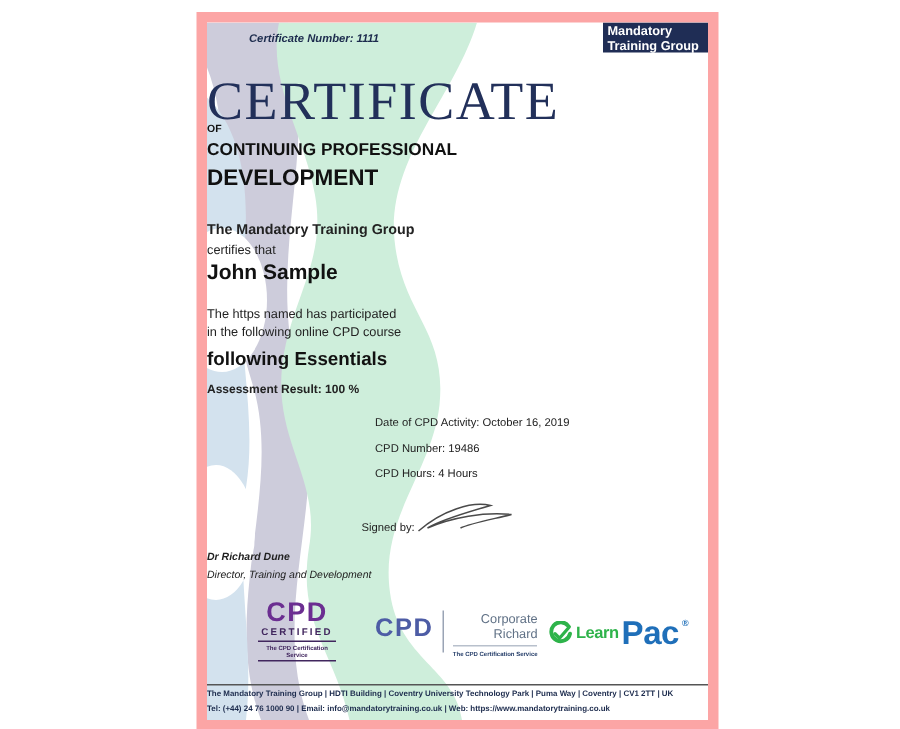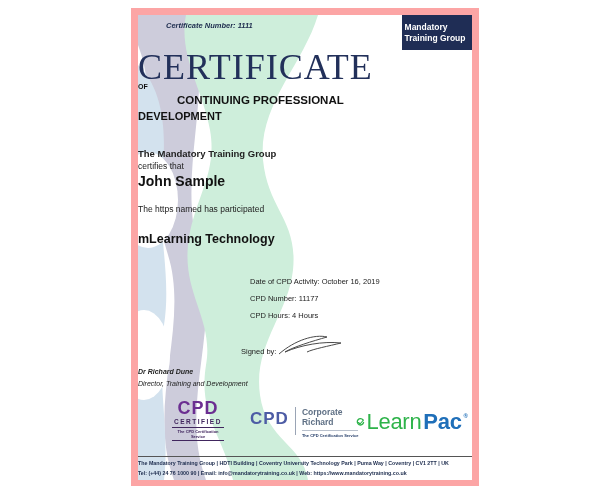--- a/index.html
+++ b/index.html
@@ -10,28 +10,28 @@
   .sheet{
     position:absolute;left:131px;top:8px;width:334px;height:465px;
     background:#ffffff;border:7px solid #fca5a5;overflow:hidden;
   }
   .waves{position:absolute;left:0;top:0;width:100%;height:100%;z-index:0;}
   .content{position:absolute;inset:0;z-index:1;}
   .abs{position:absolute;}
   .ctr{left:0;right:0;text-align:left;}
   .cert-number{left:28px;top:6px;font-size:7.5px;font-weight:bold;font-style:italic;color:#1c2b4d;}
   .logo-box{
-    right:0;top:0;width:70px;height:35px;background:#1f2d55;
-    display:flex;align-items:center;justify-content:center;gap:4px;box-sizing:border-box;padding:2px 3px;
+    right:0;top:0;width:70px;height:20px;background:#1f2d55;
+    display:flex;align-items:center;justify-content:flex-start;gap:4px;box-sizing:border-box;padding:2px 3px;
   }
   .logo-text{color:#ffffff;font-weight:bold;font-size:8.5px;line-height:1.2;white-space:nowrap;}
   .title{top:31px;font-family:"Liberation Serif", serif;font-size:36px;letter-spacing:1px;color:#22305a;}
   .of{top:68px;font-size:7px;font-weight:bold;color:#111;}
-  .sub1{top:79px;font-size:11.5px;font-weight:bold;color:#111;margin-left:39px;}
-  .sub2{top:95px;font-size:11px;font-weight:bold;color:#111;}
+  .sub1{top:79px;font-size:11.5px;font-weight:bold;color:#111;}
+  .sub2{top:95px;font-size:15px;font-weight:bold;color:#111;}
   .issuer{top:133px;font-size:9.5px;font-weight:600;color:#222;}
   .certifies{top:146px;font-size:8.5px;color:#222;}
   .recipient{top:158px;font-size:14px;font-weight:bold;color:#111;}
   .part1{top:189px;font-size:8.5px;color:#222;}
   .part2{top:201px;font-size:8.5px;color:#222;}
   .course{top:217px;font-size:12.5px;font-weight:bold;color:#111;}
   .assessment{top:240px;font-size:8px;font-weight:bold;color:#222;}
   .details{left:112px;top:262px;font-size:7.5px;font-weight:normal;color:#222;}
   .details div{margin-bottom:8px;}
   .signed-by{left:103px;top:332px;font-size:7.5px;font-weight:normal;color:#222;}
@@ -39,24 +39,24 @@
   .sig-name{top:353px;font-size:7px;font-weight:600;font-style:italic;color:#222;}
   .sig-title{top:365px;font-size:7px;font-style:italic;color:#222;}
   
   .cpd-certified{left:24px;top:384px;width:72px;text-align:center;}
   .cpd-certified .big{font-size:18px;font-weight:bold;color:#6b2e91;letter-spacing:1px;line-height:1;}
   .cpd-certified .lbl{font-size:6.5px;font-weight:bold;color:#41265e;letter-spacing:1.5px;margin-top:1px;}
   .cpd-certified .svc{font-size:4px;font-weight:bold;color:#41265e;border-top:1px solid #41265e;border-bottom:1px solid #41265e;margin:2px 10px 0 10px;padding:1px 0;line-height:1.3;}
   .cpd-corporate{left:112px;top:392px;display:flex;align-items:flex-start;gap:6px;}
   .cpd-corporate .big{font-size:17px;font-weight:bold;color:#4d5ca5;letter-spacing:1px;line-height:1.4;}
   .cpd-corporate .vline{width:1px;height:28px;background:#9aa4b5;}
-  .cpd-corporate .mem{font-size:8.5px;color:#5f7085;line-height:1.2;font-weight:700;}
+  .cpd-corporate .mem{font-size:8.5px;color:#5f7085;line-height:1.2;font-weight:400;text-align:right;}
   .cpd-corporate .svc{font-size:4px;font-weight:bold;color:#28406b;margin-top:3px;border-top:1px solid #b8c0cc;padding-top:2px;}
   .learnpac{left:218px;top:394px;width:112px;display:flex;align-items:center;justify-content:center;gap:2px;}
-  .learnpac .learn{font-size:22px;font-weight:normal;color:#2eb34a;letter-spacing:-0.3px;}
+  .learnpac .learn{font-size:11px;font-weight:bold;color:#2eb34a;letter-spacing:-0.3px;}
   .learnpac .pac{font-size:22px;font-weight:bold;color:#1f6fb9;letter-spacing:-0.3px;}
   .learnpac .reg{font-size:6px;font-weight:bold;color:#1f6fb9;vertical-align:top;position:relative;top:-6px;}
   .footer-divider{left:0;right:0;top:441px;border-top:1px solid #555;height:0;}
   .footer1{top:445px;font-size:5.3px;font-weight:bold;color:#1c2b4d;}
   .footer2{top:455px;font-size:5.3px;font-weight:bold;color:#1c2b4d;}
 </style>
 </head>
 <body>
 
 <div class="sheet">
@@ -89,25 +89,27 @@
     <div class="abs ctr title">CERTIFICATE</div>
     <div class="abs ctr of">OF</div>
     <div class="abs ctr sub1">CONTINUING PROFESSIONAL</div>
     <div class="abs ctr sub2">DEVELOPMENT</div>
 
     <div class="abs ctr issuer">The Mandatory Training Group</div>
     <div class="abs ctr certifies">certifies that</div>
     <div class="abs ctr recipient">John Sample</div>
 
     <div class="abs ctr part1">The https named has participated</div>
-    <div class="abs ctr course">mLearning Technology</div>
+    <div class="abs ctr part2">in the following online CPD course</div>
+    <div class="abs ctr course">following Essentials</div>
+    <div class="abs ctr assessment">Assessment Result: 100 %</div>
 
     <div class="abs details">
       <div>Date of CPD Activity: October 16, 2019</div>
-      <div>CPD Number:  11177</div>
+      <div>CPD Number:  19486</div>
       <div>CPD Hours: 4 Hours</div>
     </div>
 
     <div class="abs signed-by">Signed by:</div>
     <svg class="abs signature" width="72" height="30" viewBox="0 0 72 30" aria-hidden="true">
       <path d="M2,24 C18,10 38,4 50,7 C36,11 16,17 8,22 C24,15 46,11 64,13 C52,16 36,19 30,22" fill="none" stroke="#4a4a4a" stroke-width="1"></path>
     </svg>
     <div class="abs ctr sig-name">Dr Richard Dune</div>
     <div class="abs ctr sig-title">Director, Training and Development</div>
 

